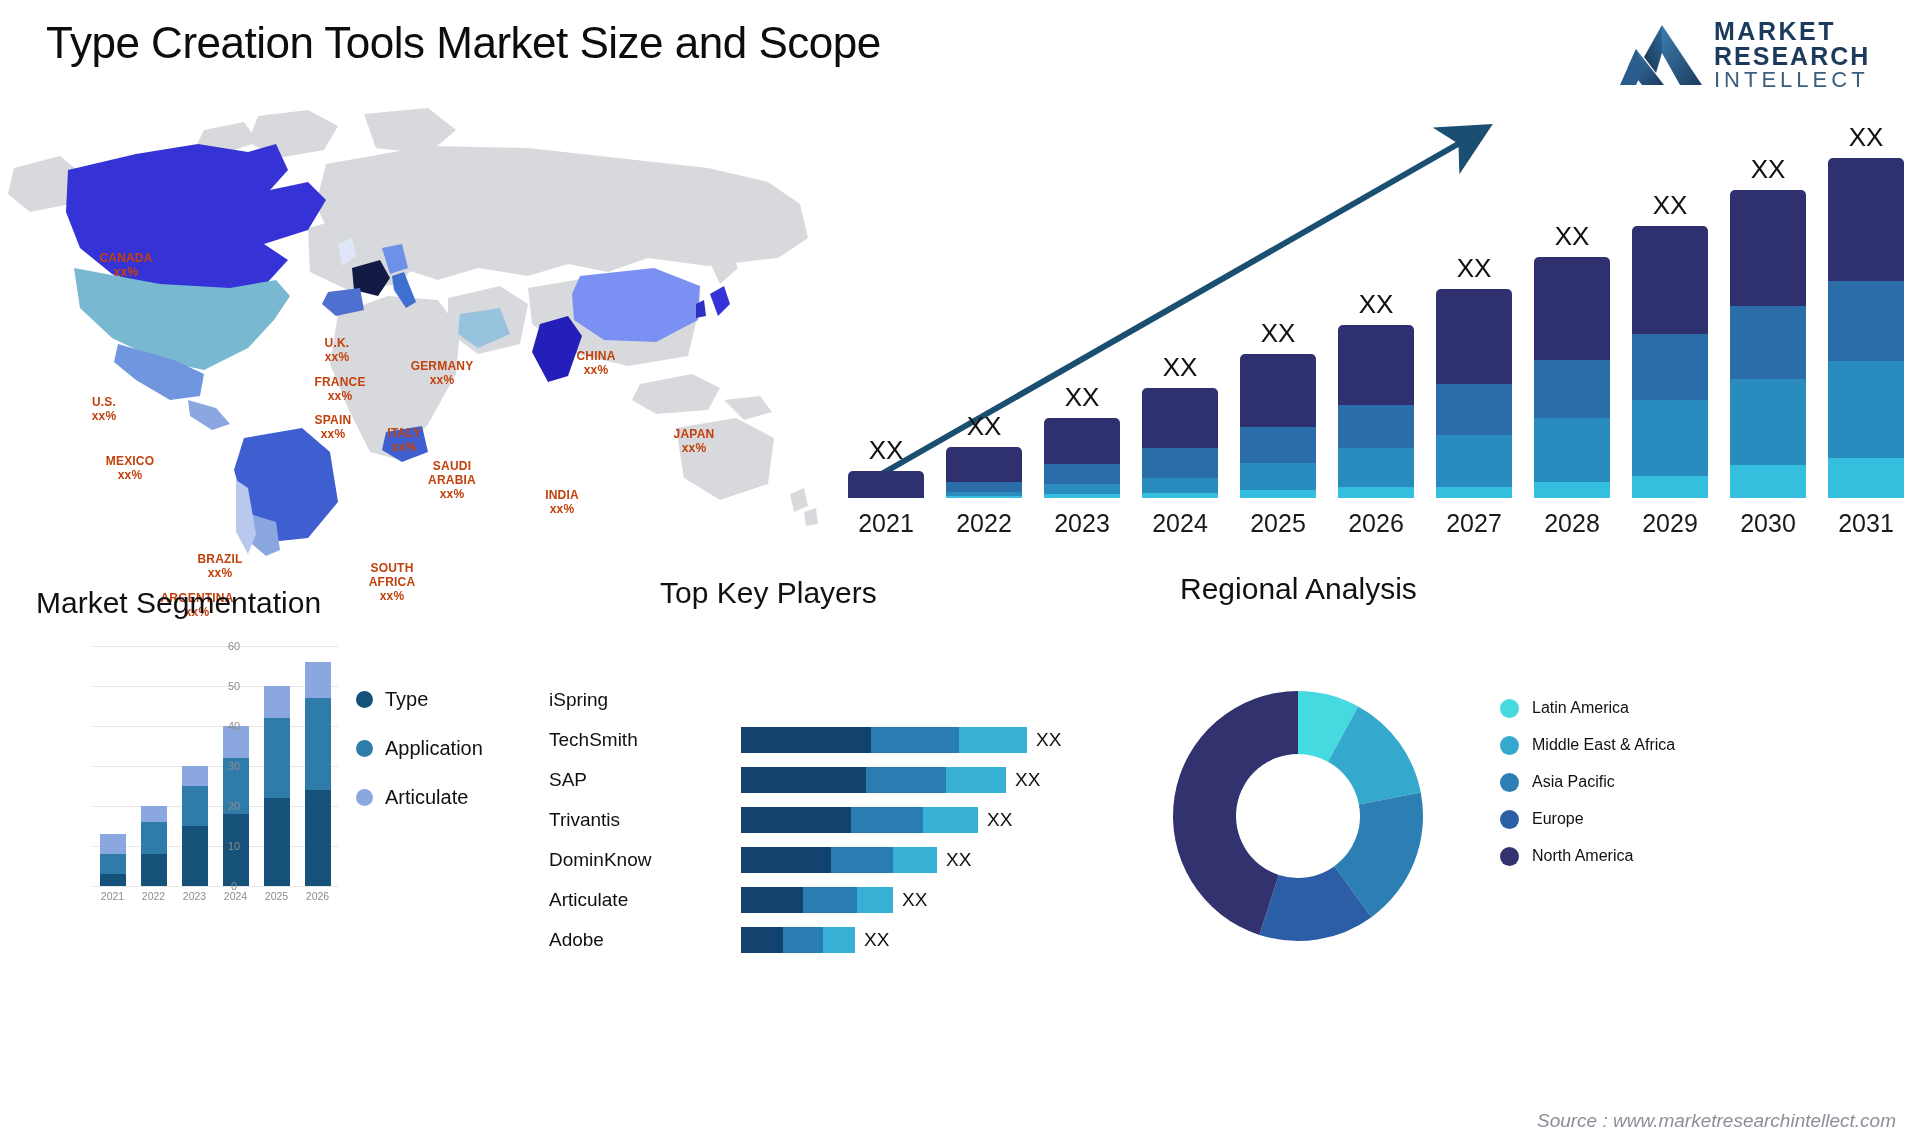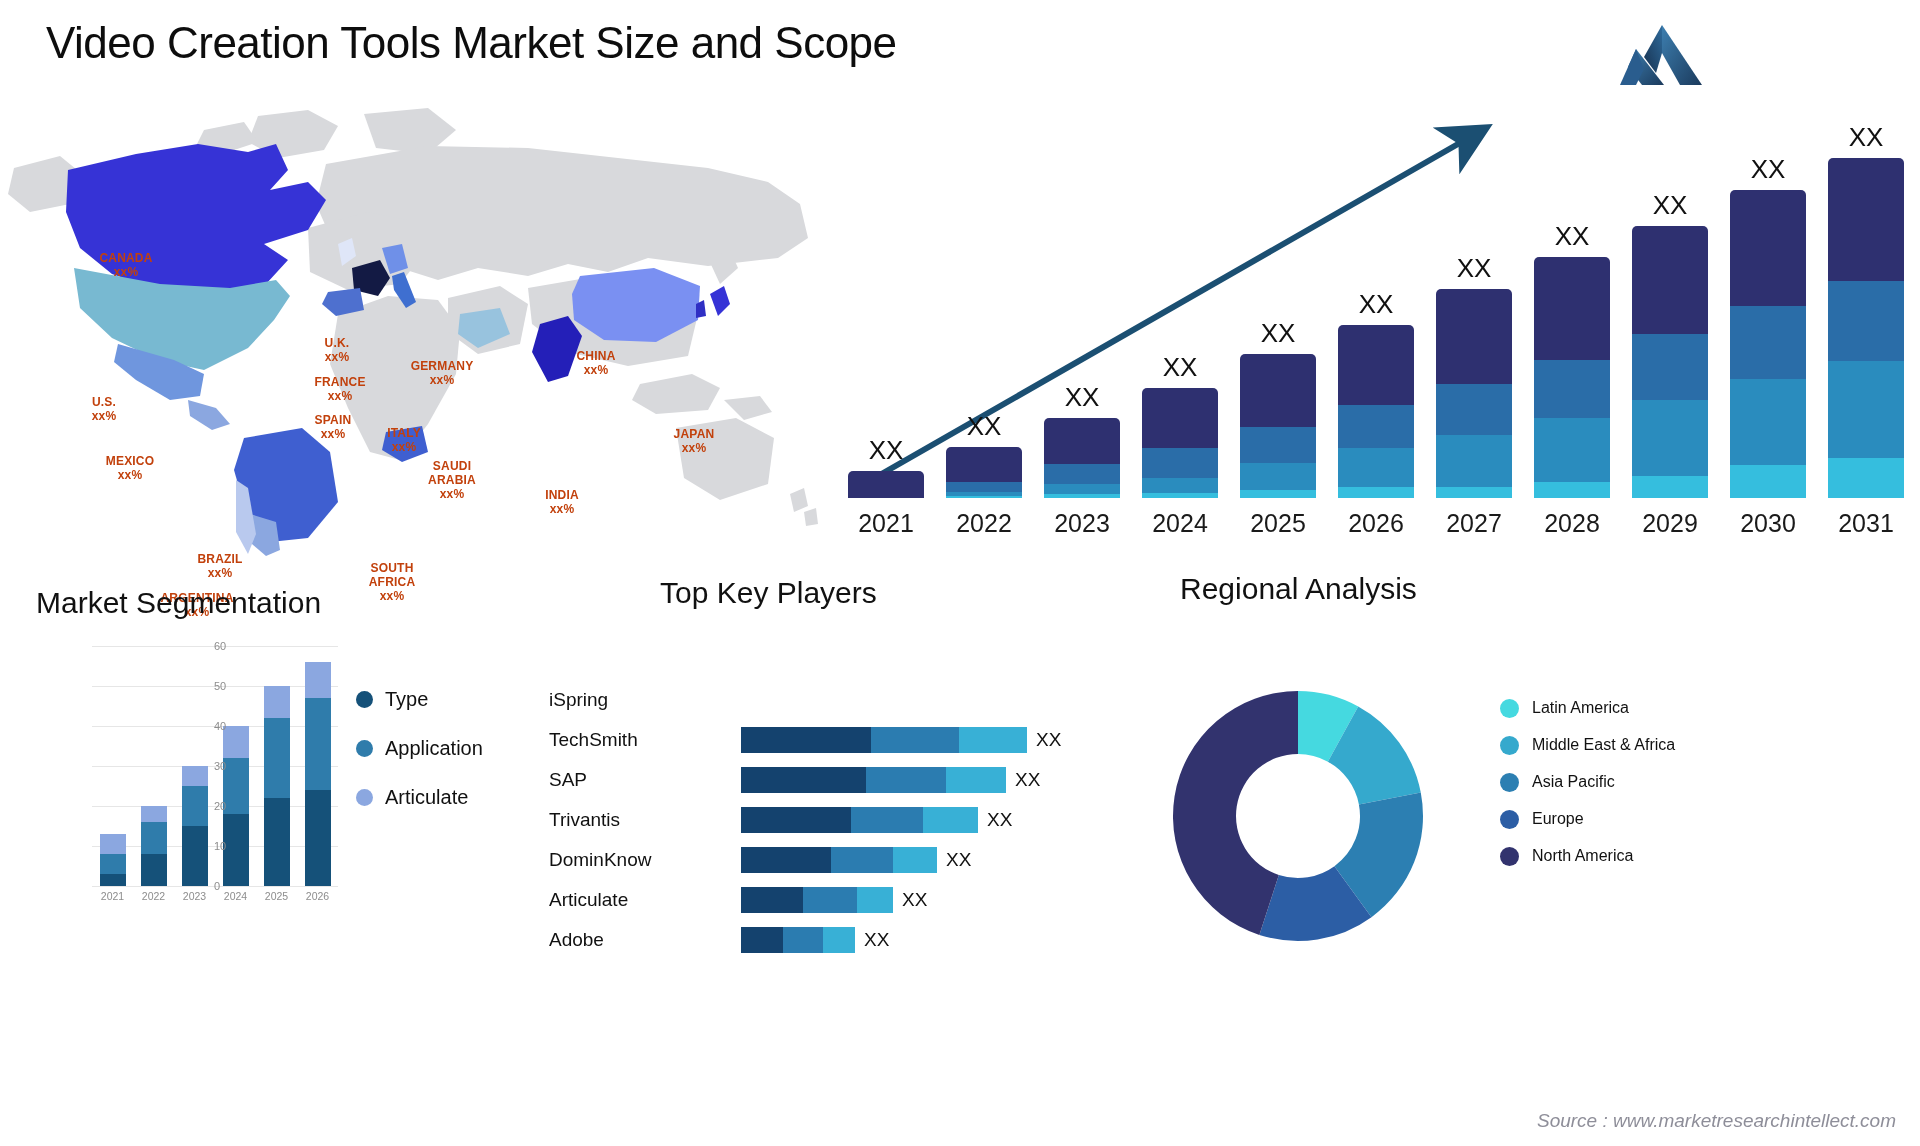--- a/index.html
+++ b/index.html
@@ -42,21 +42,21 @@
 
   
   .sect-h { position:absolute; font-size:30px; font-weight:400; color:#111; }
 
   
   .ms { position:absolute; left:36px; top:638px; width:470px; height:280px; }
   .ms-plot { position:absolute; left:56px; top:8px; width:246px; height:240px; }
   .ms-grid { position:absolute; left:0; top:0; width:246px; height:240px; }
   .ms-gl { position:absolute; left:0; width:246px; height:1px; background:#e6e6e6; }
   .ms-ytick { position:absolute; right:252px; font-size:11px; color:#8d8d8d;
-              transform:translateY(-50%); text-align:left; width:40px; }
+              transform:translateY(-50%); text-align:center; width:40px; }
   .ms-bars { position:absolute; left:0; bottom:0; width:246px; height:240px;
              display:flex; align-items:flex-end; justify-content:space-around; }
   .ms-col { width:26px; display:flex; flex-direction:column; justify-content:flex-end; height:100%; }
   .ms-seg { width:100%; }
   .ms-xlabels { position:absolute; left:56px; top:252px; width:246px;
                 display:flex; justify-content:space-around; }
   .ms-xl { width:26px; text-align:center; font-size:10.5px; color:#8d8d8d; }
   .ms-legend { position:absolute; left:320px; top:50px; }
   .ms-li { display:flex; align-items:center; gap:12px; margin-bottom:26px; }
   .ms-dot { width:17px; height:17px; border-radius:50%; flex:0 0 auto; }
@@ -80,41 +80,46 @@
   .ra-lt { font-size:16px; color:#111; line-height:1.22; max-width:150px; }
 
   .source { position:absolute; right:24px; bottom:14px; font-size:19px; color:#8e8e99;
             font-style:italic;margin-left:20px; }
 </style>
 </head>
 <body>
 
 <div id="page">
 
-  <div class="title">Video Creation Tools Market Size and Scope</div>
+  <div class="title">Type Creation Tools Market Size and Scope</div>
 
   <div class="logo">
     <div class="logo-mark">
       <svg viewBox="0 0 86 64" width="86" height="64">
         <defs>
           <linearGradient id="lgA" x1="0" y1="0" x2="1" y2="1">
             <stop offset="0" stop-color="#3d7fb0"></stop>
               <stop offset="1" stop-color="#1b3a5c"></stop>
           </linearGradient>
           <linearGradient id="lgB" x1="0" y1="1" x2="1" y2="0">
             <stop offset="0" stop-color="#17314f"></stop>
               <stop offset="1" stop-color="#2f6b9c"></stop>
           </linearGradient>
         </defs>
         <path d="M44 2 L84 62 L62 62 L44 30 Z" fill="url(#lgA)"></path>
         <path d="M44 2 L26 34 L38 50 L44 30 Z" fill="url(#lgB)"></path>
         <path d="M18 26 L46 62 L24 62 L10 44 Z" fill="url(#lgA)"></path>
         <path d="M18 26 L2 62 L18 62 L26 46 Z" fill="#2a5d8e"></path>
       </svg>
     </div>
+    <div class="logo-text">
+      <span class="logo-l1">MARKET</span>
+      <span class="logo-l2">RESEARCH</span>
+      <span class="logo-l3">INTELLECT</span>
+    </div>
   </div>
 
   <div class="map-wrap">
     <svg width="830" height="450" viewBox="0 0 830 450">
       <g fill="#d8d9dc">
 
         <path d="M250 8 L300 2 L330 18 L316 42 L270 50 L240 34 Z"></path>
         <path d="M356 6 L420 0 L448 22 L420 46 L368 40 Z"></path>
         <path d="M196 22 L236 14 L250 34 L214 46 L188 38 Z"></path>
 

